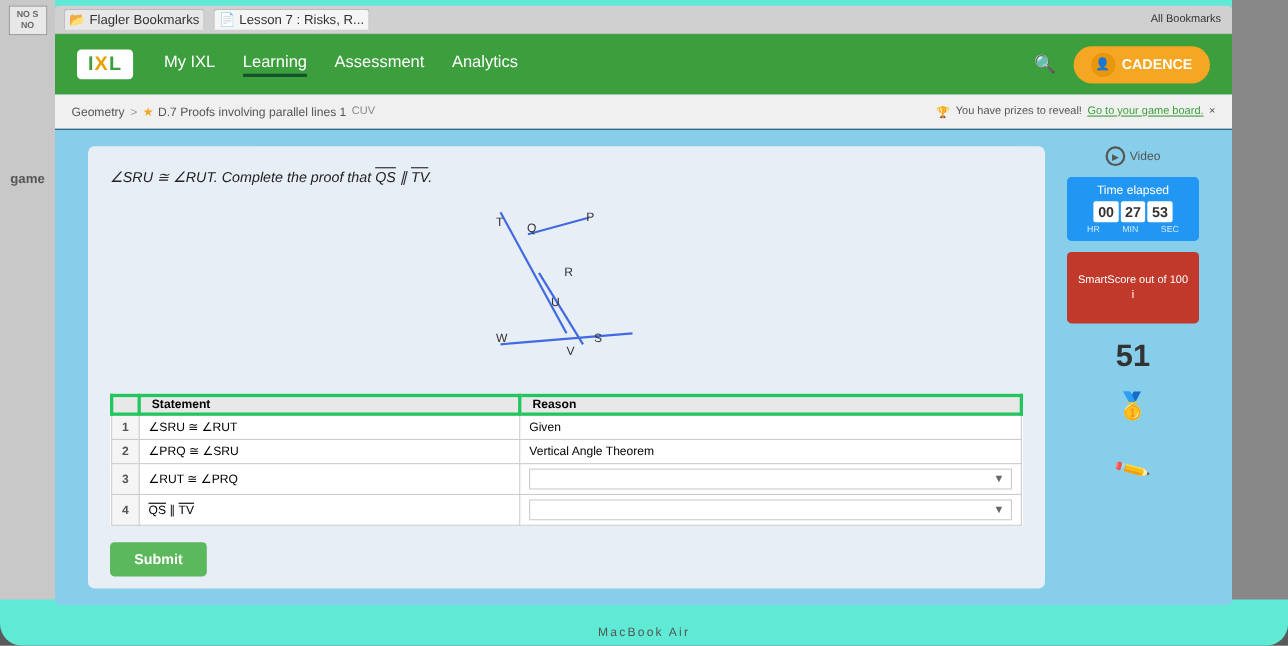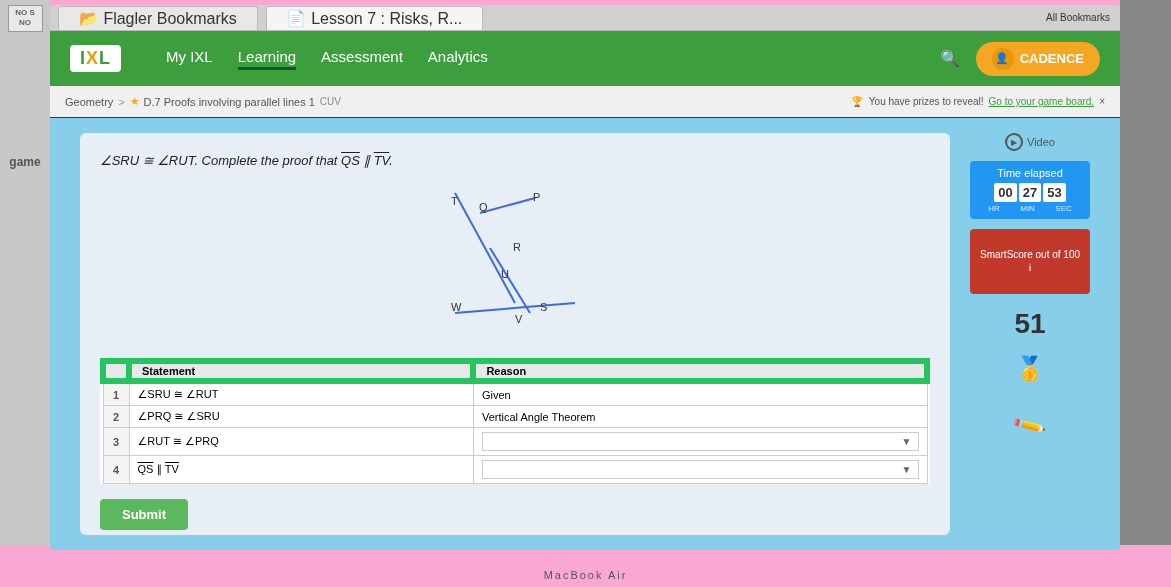--- a/index.html
+++ b/index.html
@@ -11,22 +11,22 @@
       overflow: hidden;
       position: relative;
     }
 
     
     .laptop-frame {
       position: absolute;
       top: 0; left: 0;
       width: 1171px;
       height: 587px;
-      background: #f9a8d4;
-      border-radius: 0;
+      background: #5eead4;
+      border-radius: 20px;
     }
 
     
     .screen {
       position: absolute;
       top: 5px;
       left: 50px;
       width: 1070px;
       height: 545px;
       background: #87ceeb;
@@ -44,43 +44,43 @@
       padding: 0 8px;
       gap: 8px;
       font-size: 10px;
       color: #333;
       border-bottom: 1px solid #bbb;
     }
     .browser-tab {
       background: #e8e8e8;
       border: 1px solid #bbb;
       border-bottom: none;
-      padding: 2px 20px;
+      padding: 2px 4px;
       border-radius: 3px 3px 0 0;
-      font-size: 16px;
+      font-size: 12px;
     }
     .browser-tab.active {
       background: #f5f5f5;
     }
     .all-bookmarks {
       position: absolute;
       right: 10px;
       font-size: 10px;
       color: #333;
     }
 
     
     .ixl-nav {
       width: 100%;
       height: 55px;
       background: #3d9e3d;
       display: flex;
       align-items: center;
       padding: 0 20px;
-      gap: 35px;
+      gap: 18px;
     }
     .ixl-logo {
       background: white;
       color: #3d9e3d;
       font-size: 18px;
       font-weight: bold;
       padding: 3px 10px;
       border-radius: 4px;
       letter-spacing: 1px;
     }
@@ -195,21 +195,21 @@
     
     .proof-table {
       width: 100%;
       border-collapse: collapse;
       font-size: 11px;
       margin-top: 10px;
       background: white;
     }
     .proof-table th {
       background: #e8e8e8;
-      border: 6px solid #22c55e;
+      border: 3px solid #22c55e;
       padding: 1px 10px;
       text-align: left;
       font-weight: bold;
     }
     .proof-table td {
       border: 1px solid #ccc;
       padding: 4px 8px;
       vertical-align: middle;
     }
     .proof-table .row-num {

